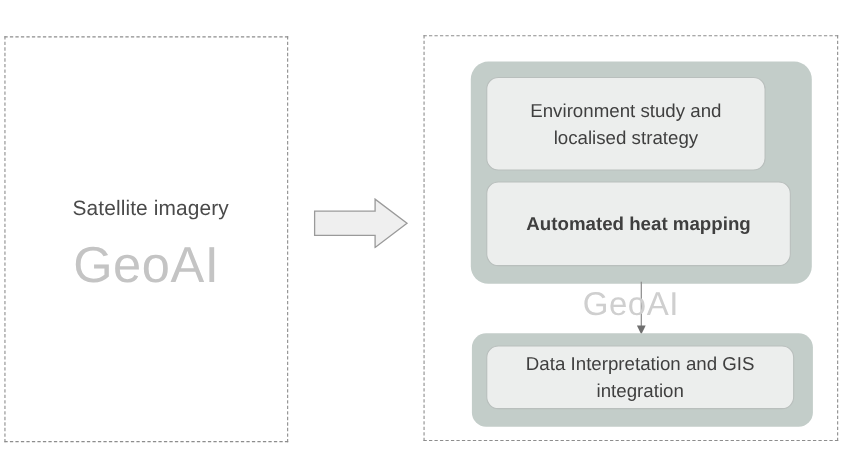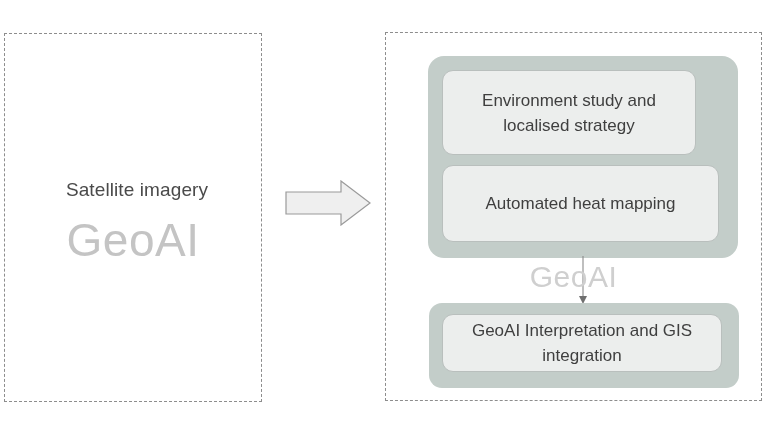--- a/index.html
+++ b/index.html
@@ -129,20 +129,21 @@
     left: 442px;
     top: 70px;
     width: 254px;
     height: 85px;
   }
   .node-2 {
     left: 442px;
     top: 165px;
     width: 277px;
     height: 77px;
+    font-weight: bold;
   }
   .node-3 {
     left: 442px;
     top: 314px;
     width: 280px;
     height: 58px;
   }
 
   
   .v-arrow {
@@ -182,15 +183,15 @@
     <svg width="34" height="50" viewBox="0 0 34 50" xmlns="http://www.w3.org/2000/svg">
       <line x1="17" y1="0" x2="17" y2="42" stroke="#8a8a8a" stroke-width="1.1"></line>
       <polygon points="17,48 13,40 21,40" fill="#6f6f6f"></polygon>
     </svg>
   </div>
 
   <div class="watermark watermark-right">GeoAI</div>
 
   <div class="group-box group-bottom"></div>
 
-  <div class="node node-3">GeoAI Interpretation and GIS integration</div>
+  <div class="node node-3">Data Interpretation and GIS integration</div>
 
 </div>
 
 </body></html>

